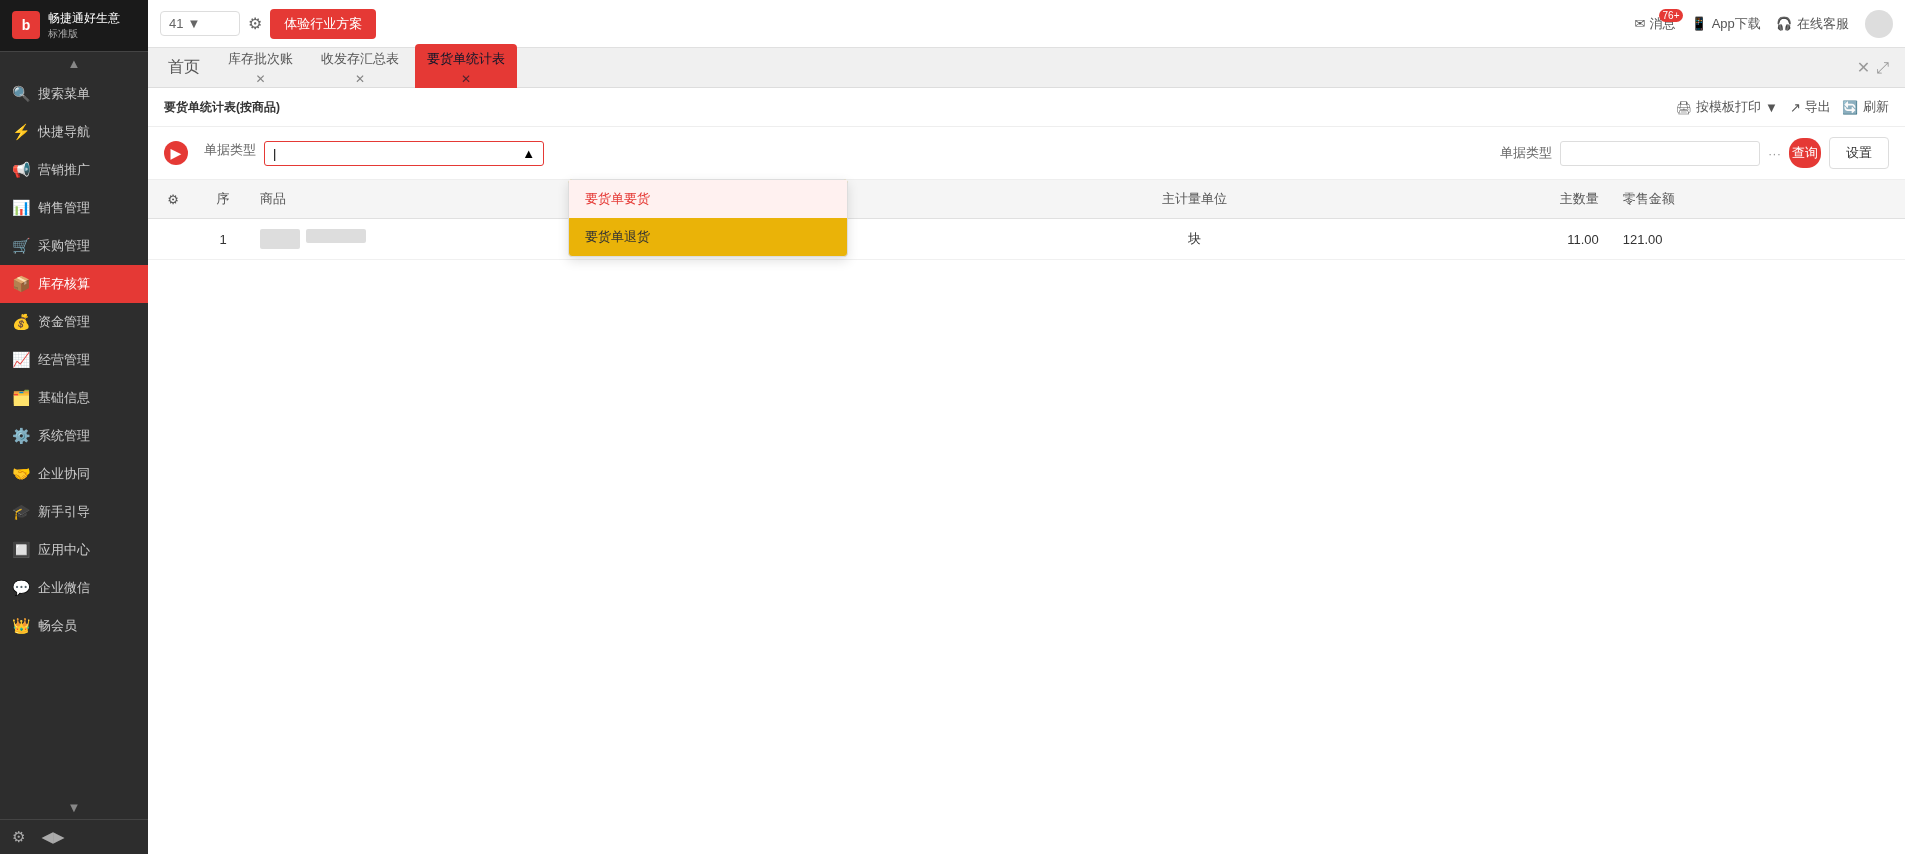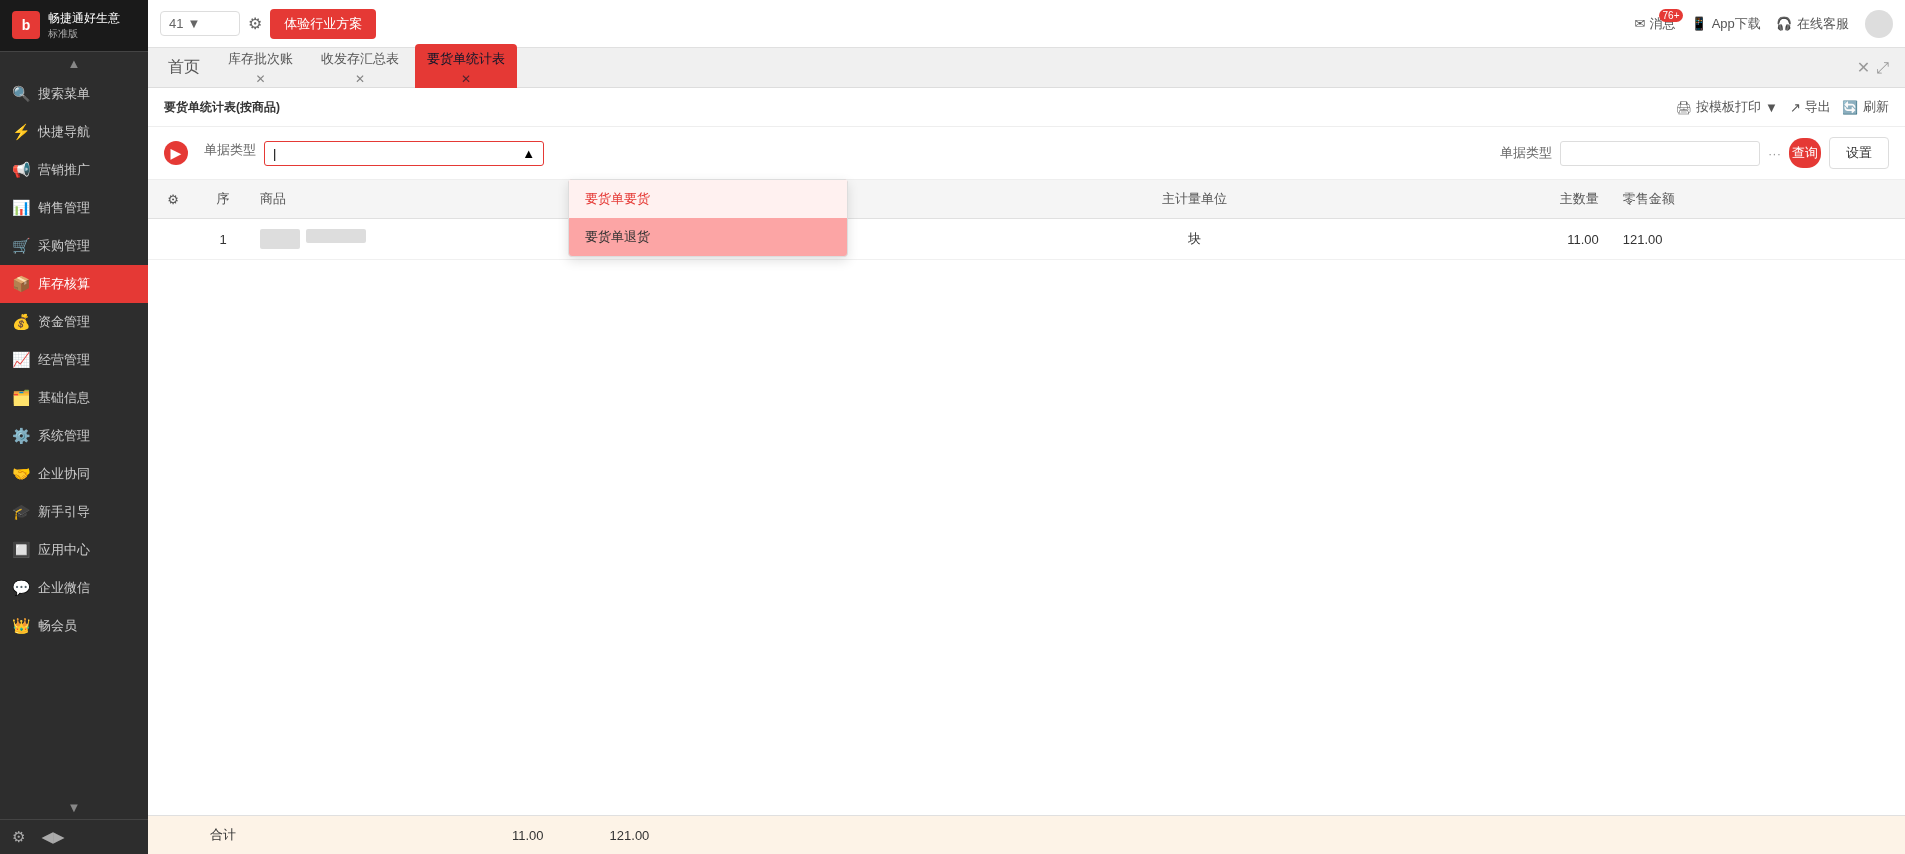--- a/index.html
+++ b/index.html
@@ -313,21 +313,21 @@
       padding: 6px 16px;
       font-size: 13px;
       cursor: pointer;
     }
 
     
     .dropdown {
       position: absolute;
       top: 100%;
       left: 420px;
-      background: #fca5a5;
+      background: #eab308;
       border: 1px solid #ddd;
       border-radius: 4px;
       box-shadow: 0 4px 12px rgba(0,0,0,0.12);
       z-index: 100;
       min-width: 280px;
     }
     .dropdown-item {
       padding: 10px 16px;
       cursor: pointer;
       font-size: 13px;
@@ -617,20 +617,15 @@
               </div>
             </td>
             <td class="col-unit">块</td>
             <td class="col-qty">11.00</td>
             <td class="col-amount">121.00</td>
           </tr>
         </tbody>
       </table>
     </div>
 
-    <div class="table-footer">
-      <span class="footer-label">合计</span>
-      <span style="margin-left:260px;">11.00</span>
-      <span style="margin-left:50px;">121.00</span>
-    </div>
 
   </div>
 </div>
 
 </body></html>

